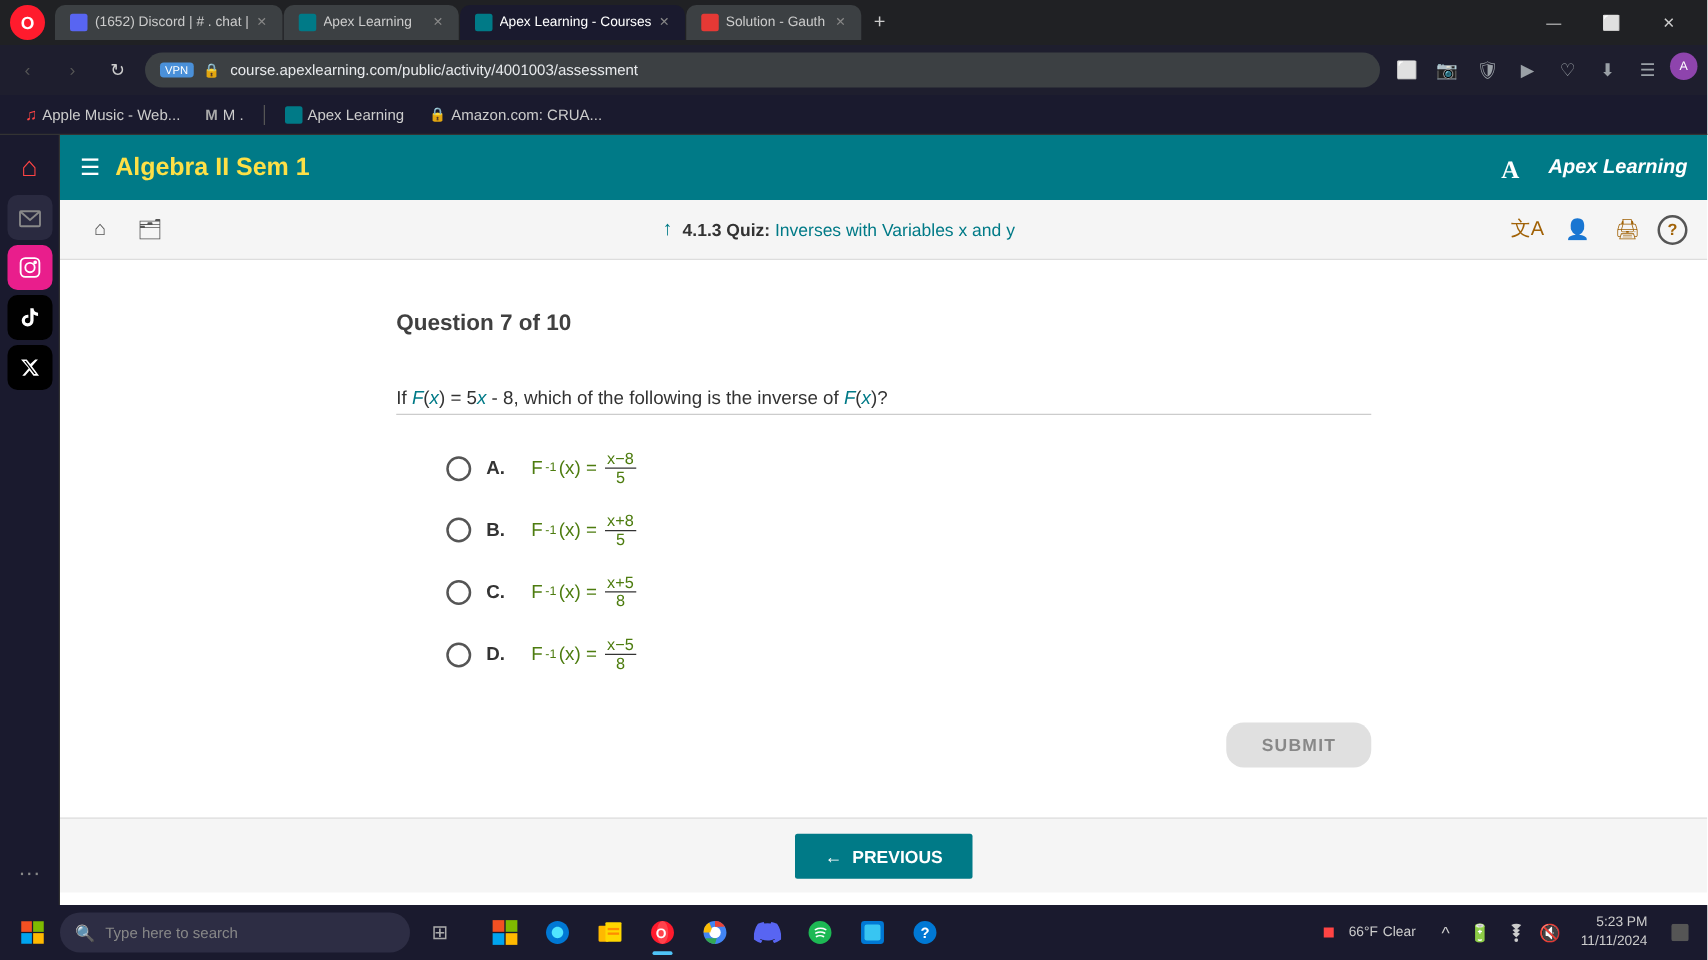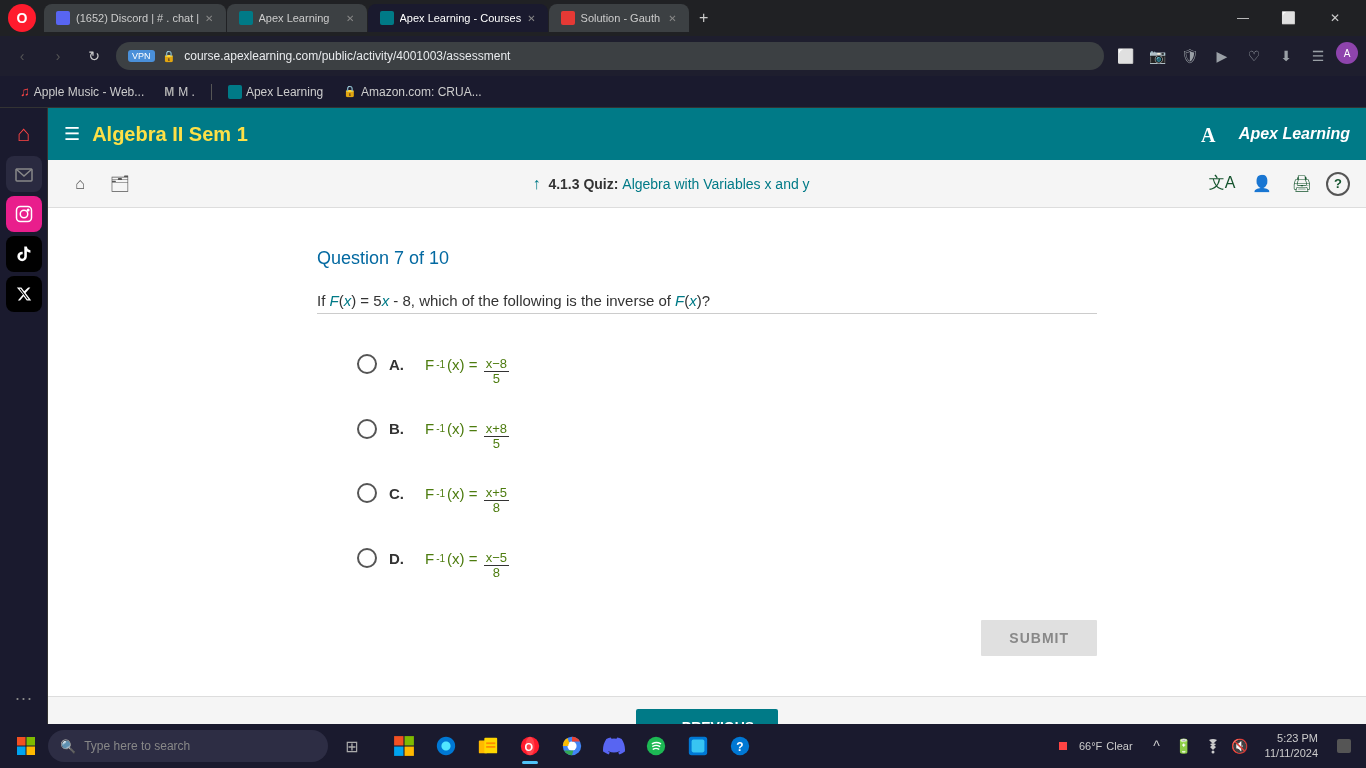--- a/index.html
+++ b/index.html
@@ -152,62 +152,62 @@
       gap: 12px;
       border-bottom: 1px solid #ddd;
     }
     .quiz-toolbar-left { display: flex; gap: 8px; }
     .quiz-tool-btn { background: none; border: none; cursor: pointer; width: 32px; height: 32px; display: flex; align-items: center; justify-content: center; color: #555; font-size: 16px; }
     .quiz-center { flex: 1; display: flex; justify-content: center; align-items: center; gap: 8px; }
     .quiz-breadcrumb { font-size: 14px; color: #333; }
     .quiz-breadcrumb .quiz-num { font-weight: 600; }
     .quiz-breadcrumb .quiz-title { color: #007a87; }
     .quiz-toolbar-right { display: flex; gap: 8px; align-items: center; }
-    .quiz-right-btn { background: none; border: none; cursor: pointer; width: 32px; height: 32px; display: flex; align-items: center; justify-content: center; color: #14532d; font-size: 16px; }
+    .quiz-right-btn { background: none; border: none; cursor: pointer; width: 32px; height: 32px; display: flex; align-items: center; justify-content: center; color: #a16207; font-size: 16px; }
 
     
     .question-container {
       max-width: 900px;
       margin: 0 auto;
       padding: 40px 60px;
     }
-    .question-header { font-size: 18px; font-weight: 400; color: #0369a1; margin-bottom: 20px; }
+    .question-header { font-size: 18px; font-weight: 700; color: #404040; margin-bottom: 38px; }
     .question-text { font-size: 15px; color: #333; line-height: 1.6; }
     .question-divider { border: none; border-top: 1px solid #ccc; margin-bottom: 28px; }
 
     
     .answer-choices { display: flex; flex-direction: column; gap: 20px; margin-left: 40px; }
     .answer-choice { display: flex; align-items: center; gap: 12px; }
     .radio-btn {
       width: 20px;
       height: 20px;
       border: 2px solid #555;
       border-radius: 50%;
       cursor: pointer;
       flex-shrink: 0;
       background: white;
     }
     .choice-label { font-size: 15px; color: #333; font-weight: 600; min-width: 24px; }
     .choice-math { font-size: 15px; color: #4d7c0f; display: flex; align-items: center; gap: 2px; }
     .fraction { display: inline-flex; flex-direction: column; align-items: center; font-size: 13px; line-height: 1.1; vertical-align: middle; }
-    .fraction .numer { border-bottom: 1px solid #333; padding: 0 2px; text-align: left; margin-top: 15px; }
+    .fraction .numer { border-bottom: 1px solid #333; padding: 0 2px; text-align: left; }
     .fraction .denom { padding: 0 2px; text-align: center; }
 
     
     .submit-area { display: flex; justify-content: flex-end; margin-top: 40px; padding-right: 0; }
     .submit-btn {
       background: #e0e0e0;
       color: #888;
       border: none;
       padding: 10px 28px;
       font-size: 14px;
       font-weight: 600;
       letter-spacing: 1px;
       cursor: default;
-      border-radius: 1px;
+      border-radius: 14px;
     }
 
     
     .quiz-footer {
       background: #f5f5f5;
       border-top: 1px solid #ddd;
       height: 60px;
       display: flex;
       align-items: center;
       justify-content: center;
@@ -427,21 +427,21 @@
   <div class="quiz-toolbar">
     <div class="quiz-toolbar-left">
       <button class="quiz-tool-btn">⌂</button>
       <button class="quiz-tool-btn">🗂</button>
     </div>
     <div class="quiz-center">
       <span style="color:#007a87;font-size:16px;">↑</span>
       <span class="quiz-breadcrumb">
         <span class="quiz-num">4.1.3</span>
         <span style="font-weight:600;"> Quiz: </span>
-        <span class="quiz-title" style="color:#007a87;">Algebra with Variables x and y</span>
+        <span class="quiz-title" style="color:#007a87;">Inverses with Variables x and y</span>
       </span>
     </div>
     <div class="quiz-toolbar-right">
       <button class="quiz-right-btn" title="Translate">文A</button>
       <button class="quiz-right-btn">👤</button>
       <button class="quiz-right-btn">🖨</button>
       <button class="quiz-right-btn" style="border:2px solid #555;border-radius:50%;width:24px;height:24px;font-size:13px;font-weight:bold;">?</button>
     </div>
   </div>
 

